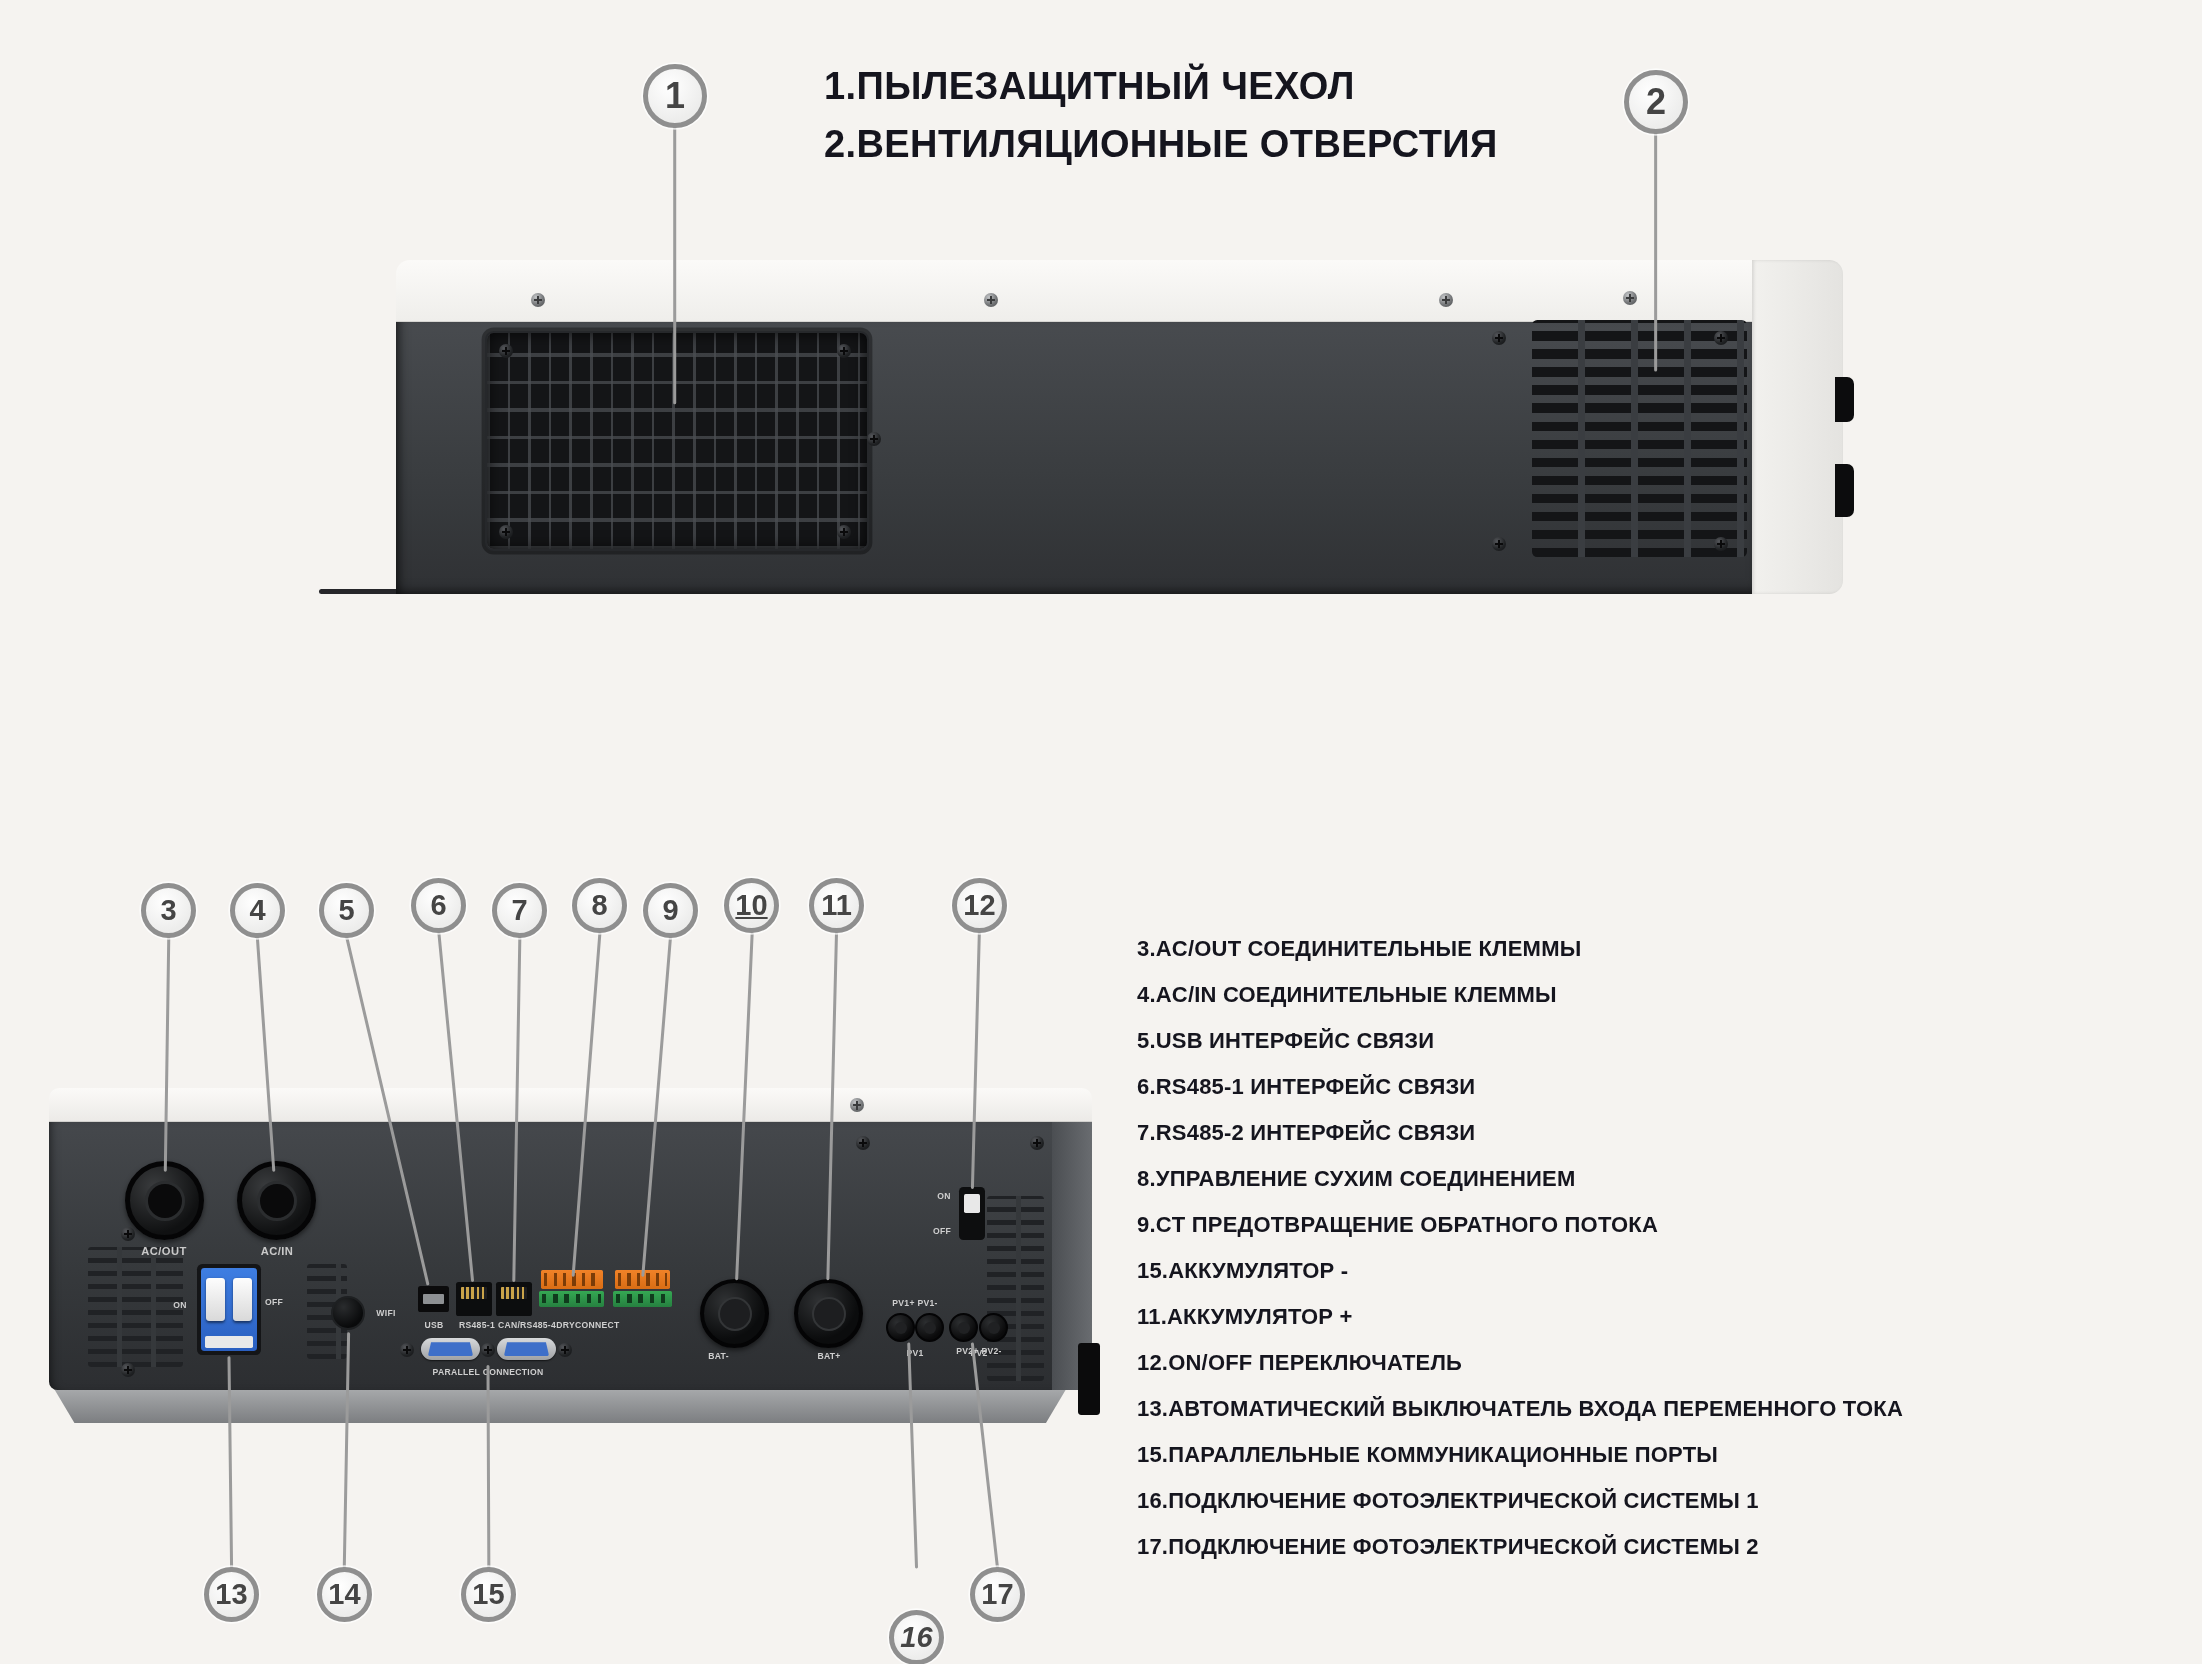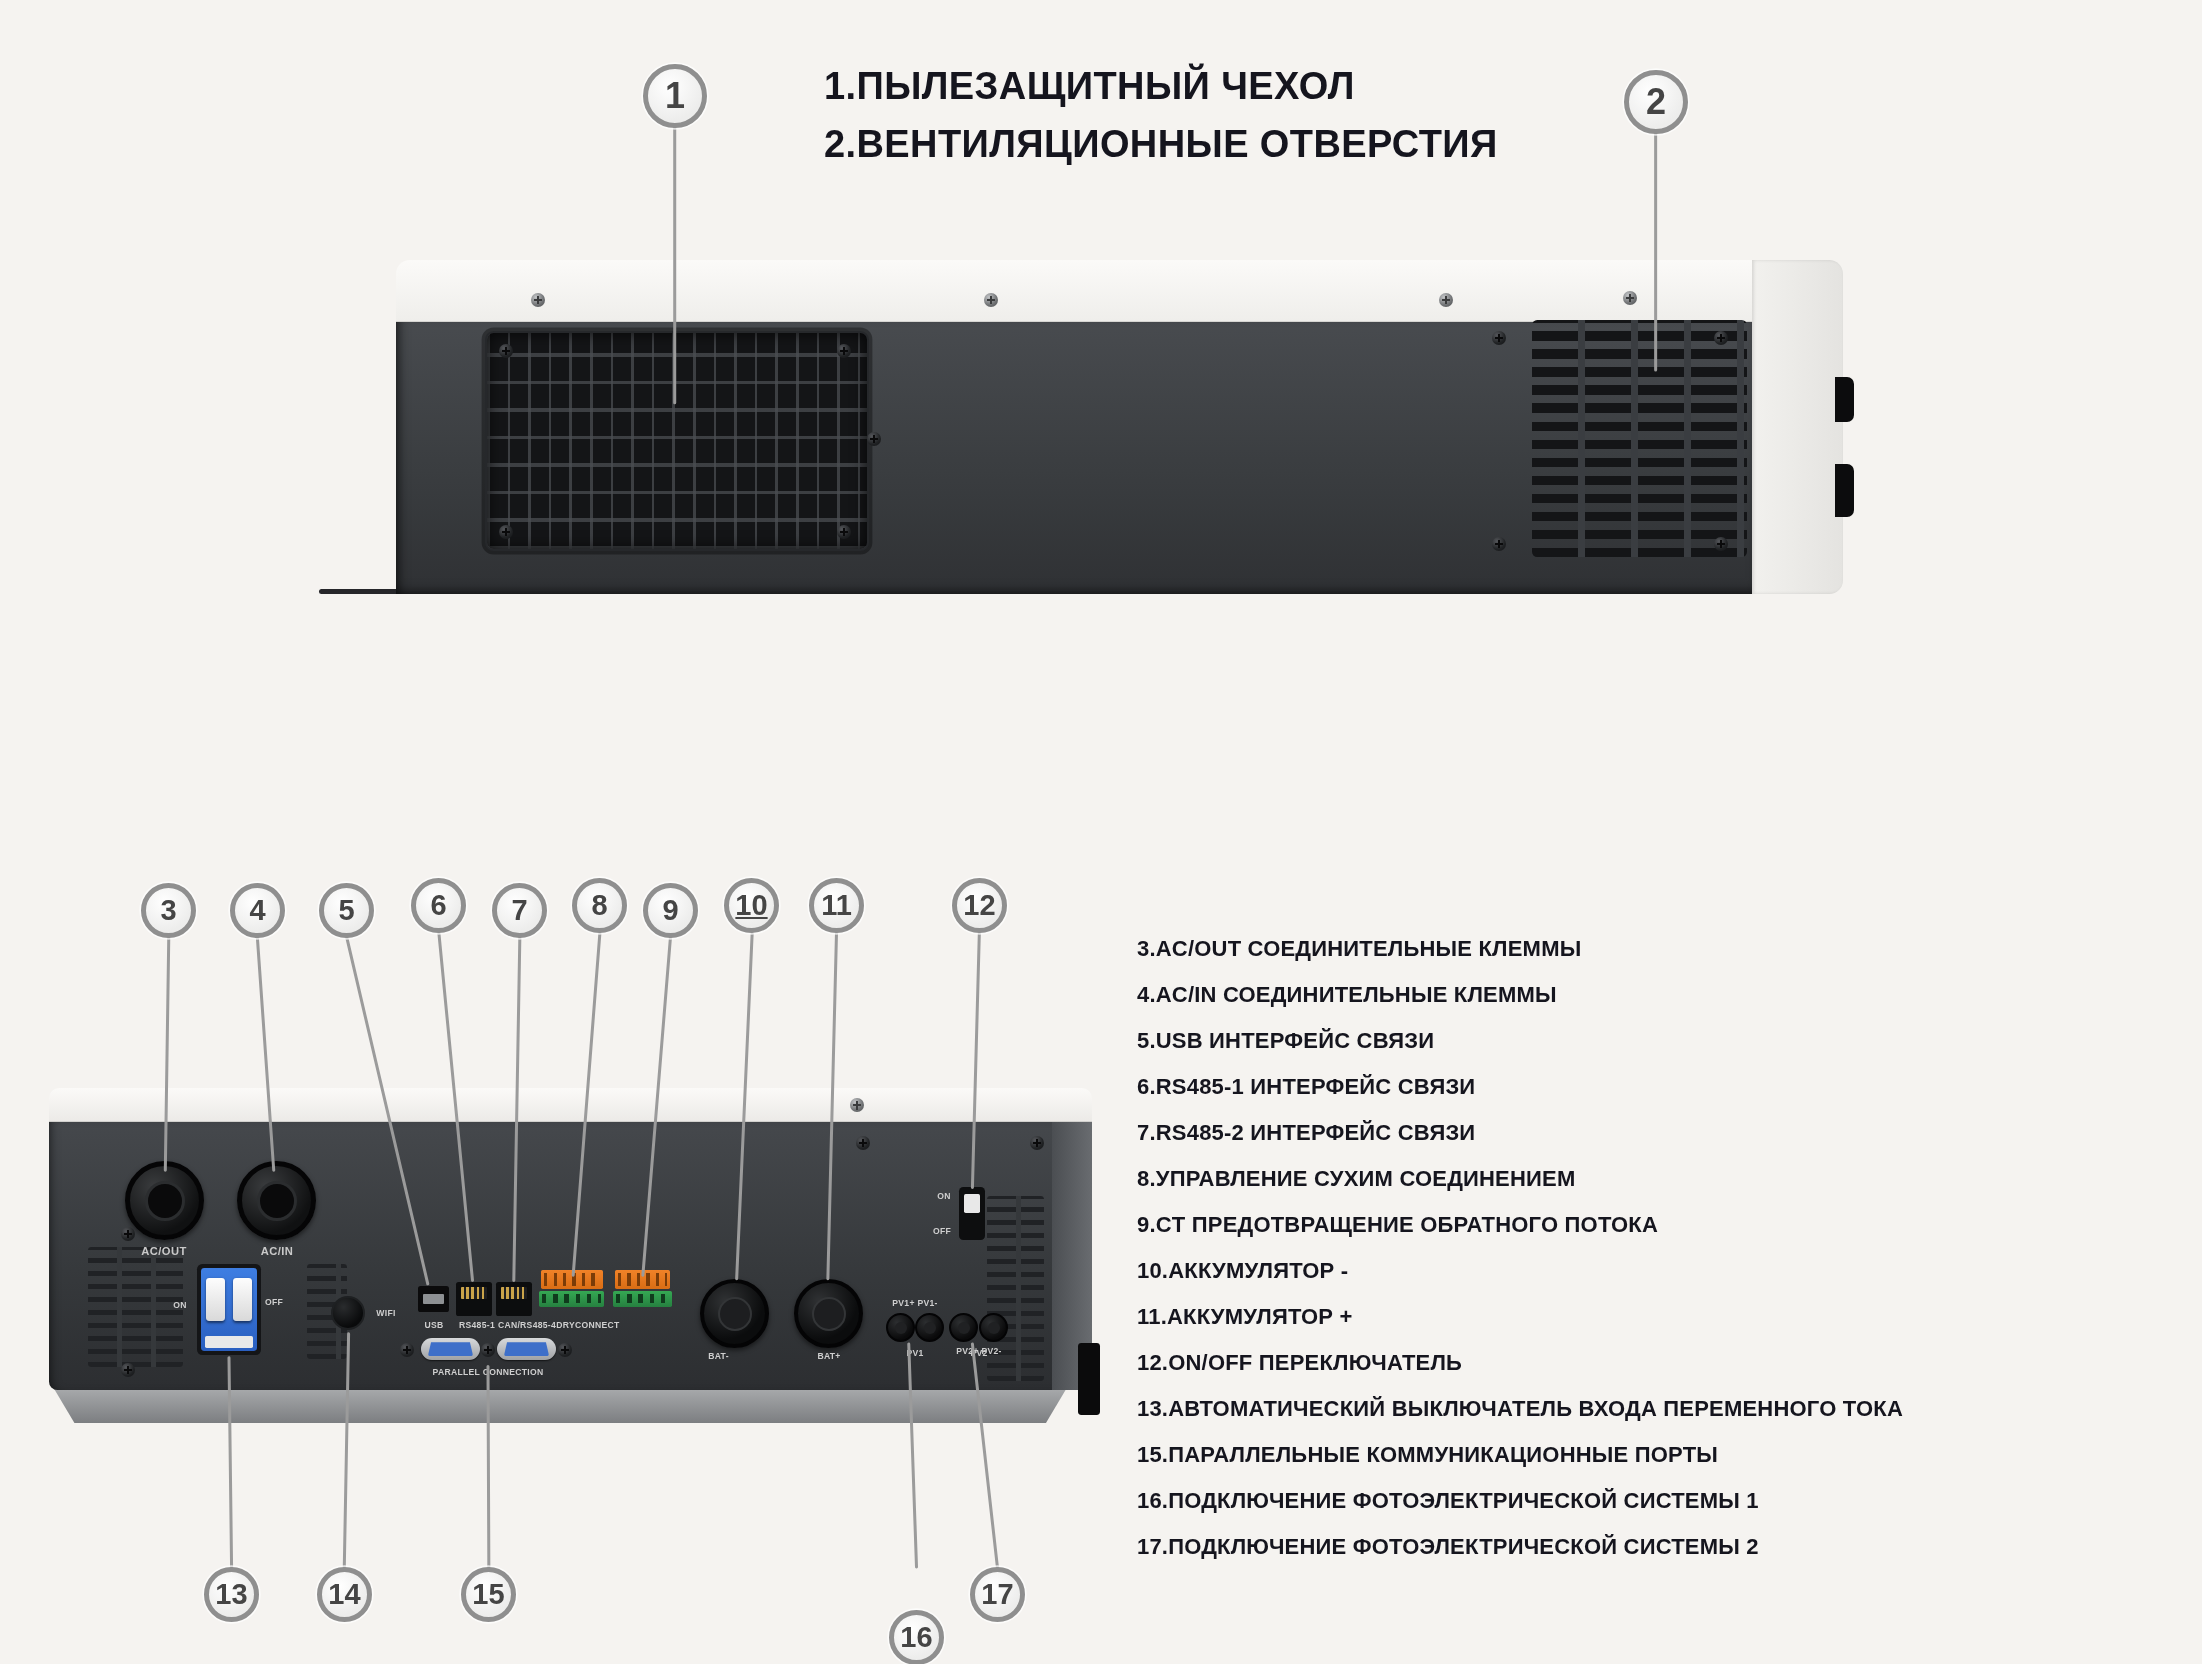--- a/index.html
+++ b/index.html
@@ -215,21 +215,21 @@
   </div>
 
   <div class="legend-bottom">
     <div class="line">3.AC/OUT СОЕДИНИТЕЛЬНЫЕ КЛЕММЫ</div>
     <div class="line">4.AC/IN СОЕДИНИТЕЛЬНЫЕ КЛЕММЫ</div>
     <div class="line">5.USB ИНТЕРФЕЙС СВЯЗИ</div>
     <div class="line">6.RS485-1 ИНТЕРФЕЙС СВЯЗИ</div>
     <div class="line">7.RS485-2 ИНТЕРФЕЙС СВЯЗИ</div>
     <div class="line">8.УПРАВЛЕНИЕ СУХИМ СОЕДИНЕНИЕМ</div>
     <div class="line">9.CT ПРЕДОТВРАЩЕНИЕ ОБРАТНОГО ПОТОКА</div>
-    <div class="line">10.АККУМУЛЯТОР -</div>
+    <div class="line">15.АККУМУЛЯТОР -</div>
     <div class="line">11.АККУМУЛЯТОР +</div>
     <div class="line">12.ON/OFF ПЕРЕКЛЮЧАТЕЛЬ</div>
     <div class="line">13.АВТОМАТИЧЕСКИЙ ВЫКЛЮЧАТЕЛЬ ВХОДА ПЕРЕМЕННОГО ТОКА</div>
     <div class="line">15.ПАРАЛЛЕЛЬНЫЕ КОММУНИКАЦИОННЫЕ ПОРТЫ</div>
     <div class="line">16.ПОДКЛЮЧЕНИЕ ФОТОЭЛЕКТРИЧЕСКОЙ СИСТЕМЫ 1</div>
     <div class="line">17.ПОДКЛЮЧЕНИЕ ФОТОЭЛЕКТРИЧЕСКОЙ СИСТЕМЫ 2</div>
   </div>
 
   <div class="device-top">
     <div class="dt-base"></div>
@@ -358,17 +358,17 @@
   <div class="callout" style="left:411px;top:878px;">6</div>
   <div class="callout" style="left:492px;top:883px;">7</div>
   <div class="callout" style="left:572px;top:878px;">8</div>
   <div class="callout" style="left:643px;top:883px;">9</div>
   <div class="callout" style="left:724px;top:878px;text-decoration:underline;">10</div>
   <div class="callout" style="left:809px;top:878px;">11</div>
   <div class="callout" style="left:952px;top:878px;">12</div>
   <div class="callout" style="left:204px;top:1567px;">13</div>
   <div class="callout" style="left:317px;top:1567px;">14</div>
   <div class="callout" style="left:461px;top:1567px;">15</div>
-  <div class="callout" style="left:889px;top:1610px;">16</div>
+  <div class="callout" style="left:889px;top:1610px;font-style:italic;">16</div>
   <div class="callout" style="left:970px;top:1567px;">17</div>
 
 </div>
 
 
 </body></html>

